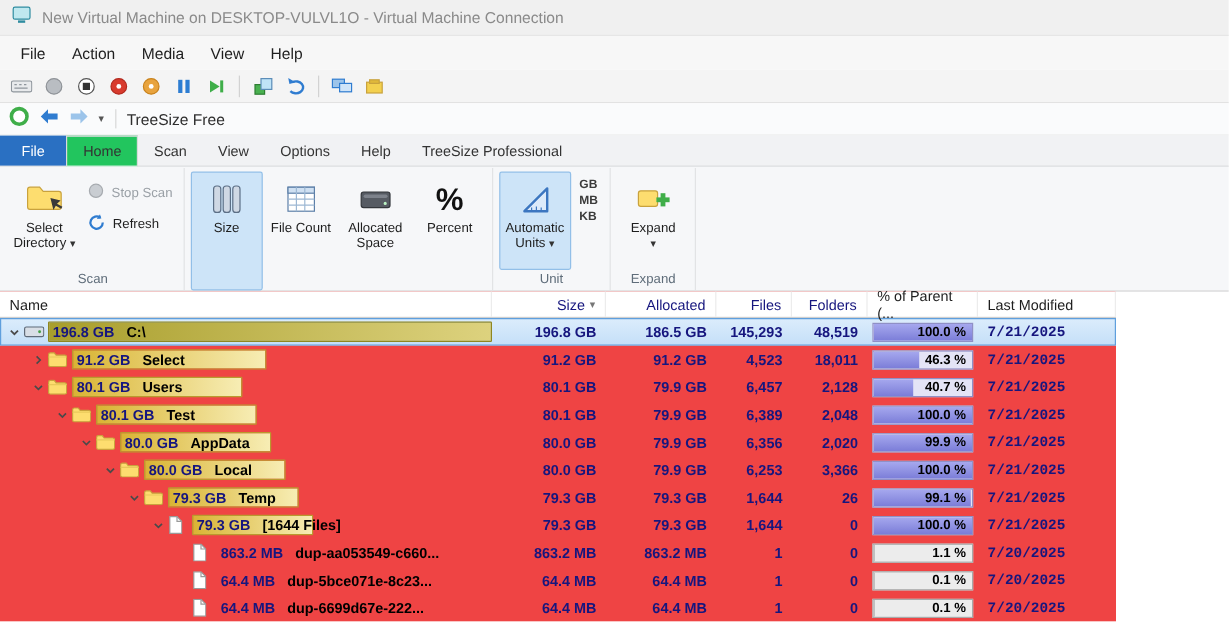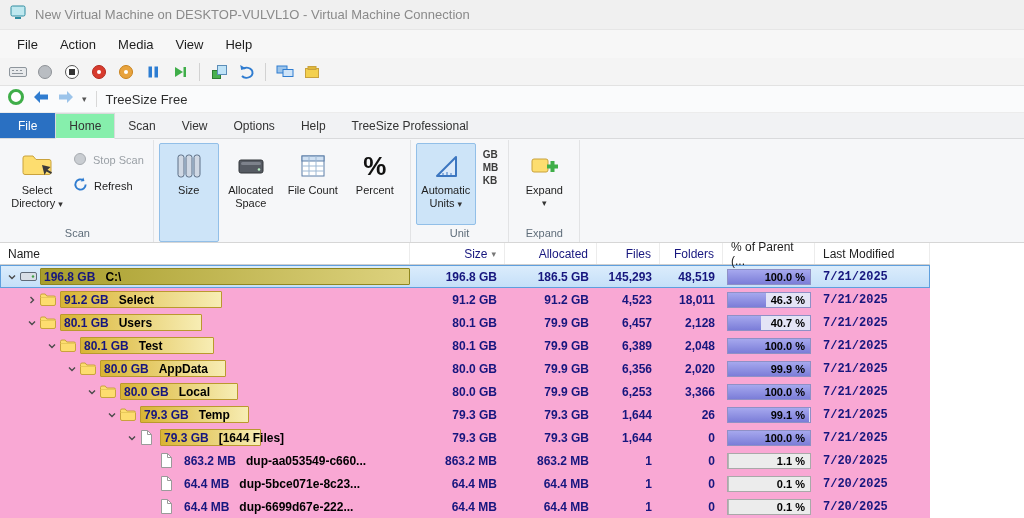--- a/index.html
+++ b/index.html
@@ -23,21 +23,21 @@
   .app-toolbar { height:27px; background:#fafbfc; border-bottom:1px solid #ececec;
     display:flex; align-items:center; padding:0 7px; gap:7px; }
   .app-title { font-size:13px; color:#2e2e2e; }
   .qat-caret { font-size:9px; color:#555; }
   .qat-sep { width:1px; height:16px; background:#d8d8d8; margin:0 2px; }
 
   .tabs { height:26px; background:#f1f2f4; border-bottom:1px solid #d9dadc;
     display:flex; align-items:stretch; }
   .tab { font-size:12px; color:#333; padding:0 13px; display:flex; align-items:center; }
   .tab-file { background:#2a70c2; color:#fff; padding:0 18px; }
-  .tab-active { background:#86efac; border:1px solid #d9dadc; border-bottom:1px solid #f6f7f9;
+  .tab-active { background:#22c55e; border:1px solid #d9dadc; border-bottom:1px solid #f6f7f9;
     margin-bottom:-1px; }
 
   .ribbon { height:104px; background:#f6f7f9; border-bottom:1px solid #d6d6d6;
     display:flex; padding:1px 2px 0; }
   .rgroup { display:flex; flex-direction:column; border-right:1px solid #e2e3e5; }
   .rgroup-body { flex:1; display:flex; align-items:stretch; padding:3px 5px 0; gap:2px; }
   .rgroup-label { text-align:center; font-size:11px; color:#5f6d7a; padding:2px 6px 3px; }
   .bigbtn { width:60px; display:flex; flex-direction:column; align-items:center;
     padding:4px 2px 2px; font-size:11px; color:#1e1e1e; text-align:center;
     border:1px solid transparent; border-radius:2px; line-height:13px; }
@@ -45,21 +45,21 @@
   .bigbtn.sel { background:#cde4f8; border-color:#92bfe8; }
   .caret { font-size:9px; color:#333; }
   .smallbtns { display:flex; flex-direction:column; gap:5px; padding-top:7px; }
   .smallbtn { display:flex; align-items:center; gap:6px; font-size:11px; color:#1e1e1e; padding:2px 4px; }
   .smallbtn.disabled { color:#9aa0a6; }
   .pct-glyph { font-size:26px; font-weight:bold; color:#111; }
   .unit-labels { display:flex; flex-direction:column; padding:6px 5px 0; gap:2px;
     font-size:10px; font-weight:bold; color:#3b3b3b; }
 
   
-  .table { width:930px; background:#f9a8d4; }
+  .table { width:930px; background:#ef4444; }
   .thead { display:flex; height:22px; background:#fff; border-bottom:1px solid #cfcfcf;
     font-size:12px; color:#1e1e1e; }
   .th { display:flex; align-items:center; padding:0 8px; border-right:1px solid #ececec; }
   .th.num { justify-content:flex-end; }
   .w-name{width:410px;} .w-size{width:95px;} .w-alloc{width:92px;} .w-files{width:63px;}
   .w-folders{width:63px;} .w-pct{width:92px;} .w-mod{width:115px;}
   .sort-caret { font-size:9px; color:#777; margin-left:4px; }
 
   .row { display:flex; height:23px; align-items:center; font-size:12px; font-weight:bold; }
   .row.selected { background:linear-gradient(#dcedfc,#c4dff8); box-shadow:inset 0 0 0 1px #5f9fdd; }
@@ -251,36 +251,36 @@
               <rect x="4" y="4" width="6" height="22" rx="2.5" fill="#cfd8e4" stroke="#5c6f86"></rect>
               <rect x="12" y="4" width="6" height="22" rx="2.5" fill="#cfd8e4" stroke="#5c6f86"></rect>
               <rect x="20" y="4" width="6" height="22" rx="2.5" fill="#cfd8e4" stroke="#5c6f86"></rect>
             </svg>
         </div>
         <div>Size</div>
       </div>
       <div class="bigbtn">
         <div class="bicon">
           <svg width="30" height="30" viewBox="0 0 30 30">
+              <rect x="4" y="5" width="22" height="20" fill="#fff" stroke="#5c7fa8"></rect>
+              <rect x="4" y="5" width="22" height="5" fill="#cfe0f2" stroke="#5c7fa8"></rect>
+              <path d="M4 15 h22 M4 20 h22 M11 5 v20 M18 5 v20" stroke="#9db8d4" fill="none"></path>
+            </svg>
+        </div>
+        <div>File Count</div>
+      </div>
+      <div class="bigbtn">
+        <div class="bicon">
+          <svg width="30" height="30" viewBox="0 0 30 30">
               <rect x="3" y="9" width="24" height="13" rx="2" fill="#565b63" stroke="#33363b"></rect>
               <rect x="5" y="11" width="20" height="3" rx="1.5" fill="#7d828b"></rect>
               <circle cx="23" cy="18.5" r="1.3" fill="#baf2c2"></circle>
             </svg>
         </div>
         <div>Allocated Space</div>
-      </div>
-      <div class="bigbtn">
-        <div class="bicon">
-          <svg width="30" height="30" viewBox="0 0 30 30">
-              <rect x="4" y="5" width="22" height="20" fill="#fff" stroke="#5c7fa8"></rect>
-              <rect x="4" y="5" width="22" height="5" fill="#cfe0f2" stroke="#5c7fa8"></rect>
-              <path d="M4 15 h22 M4 20 h22 M11 5 v20 M18 5 v20" stroke="#9db8d4" fill="none"></path>
-            </svg>
-        </div>
-        <div>File Count</div>
       </div>
       <div class="bigbtn">
         <div class="bicon">
             <span class="pct-glyph">%</span>
           </div>
         <div>Percent</div>
       </div>
     </div>
   </div>
 

